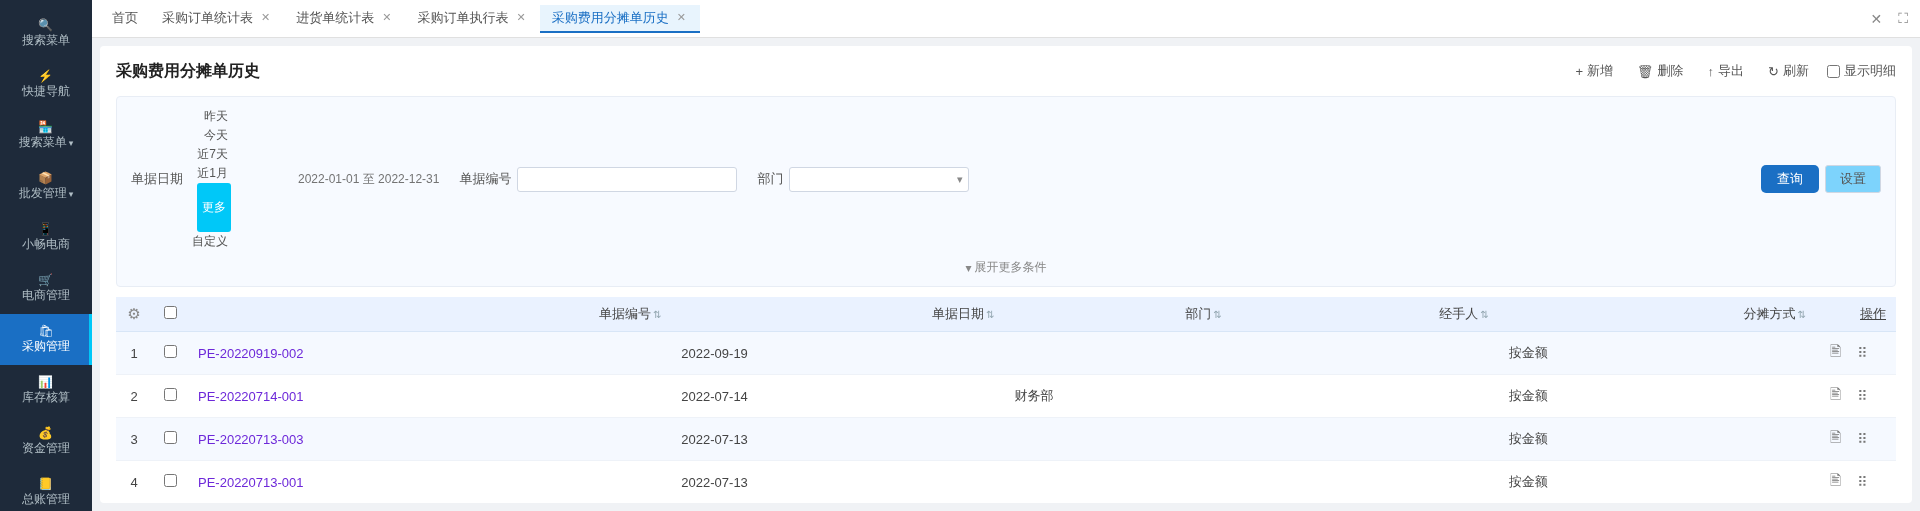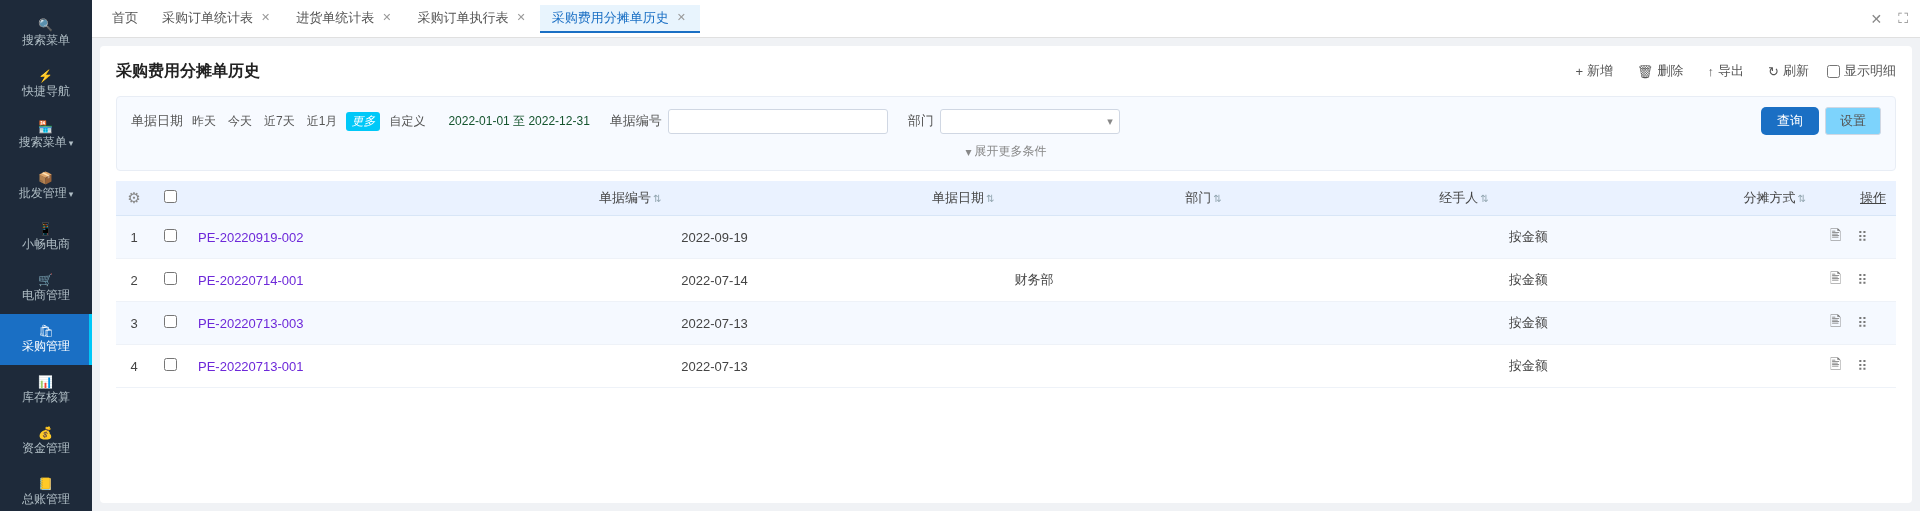--- a/index.html
+++ b/index.html
@@ -168,39 +168,39 @@
       align-items: center;
       gap: 6px;
     }
     .filter-label {
       color: #555;
       font-size: 13px;
       white-space: nowrap;
     }
     .date-shortcuts {
       display: flex;
-      align-items: flex-start;
-      gap: 6px;
+      align-items: flex-end;
+      flex-direction: column;
     }
     .date-shortcut {
       color: #555;
       font-size: 12px;
       cursor: pointer;
       padding: 1px 3px;
     }
     .date-shortcut.more {
       background: #00c8f8;
       color: #fff;
       border-radius: 3px;
-      padding: 1px 5px;
-      font-style: italic;
+      padding: 16px 5px;
     }
     .date-range {
-      color: #14532d;
+      color: #737373;
       font-size: 12px;
+      margin-left: 47px;
     }
     .filter-input {
       border: 1px solid #d0d7e3;
       border-radius: 3px;
       padding: 4px 8px;
       font-size: 13px;
       width: 220px;
       outline: none;
       background: #fff;
     }

